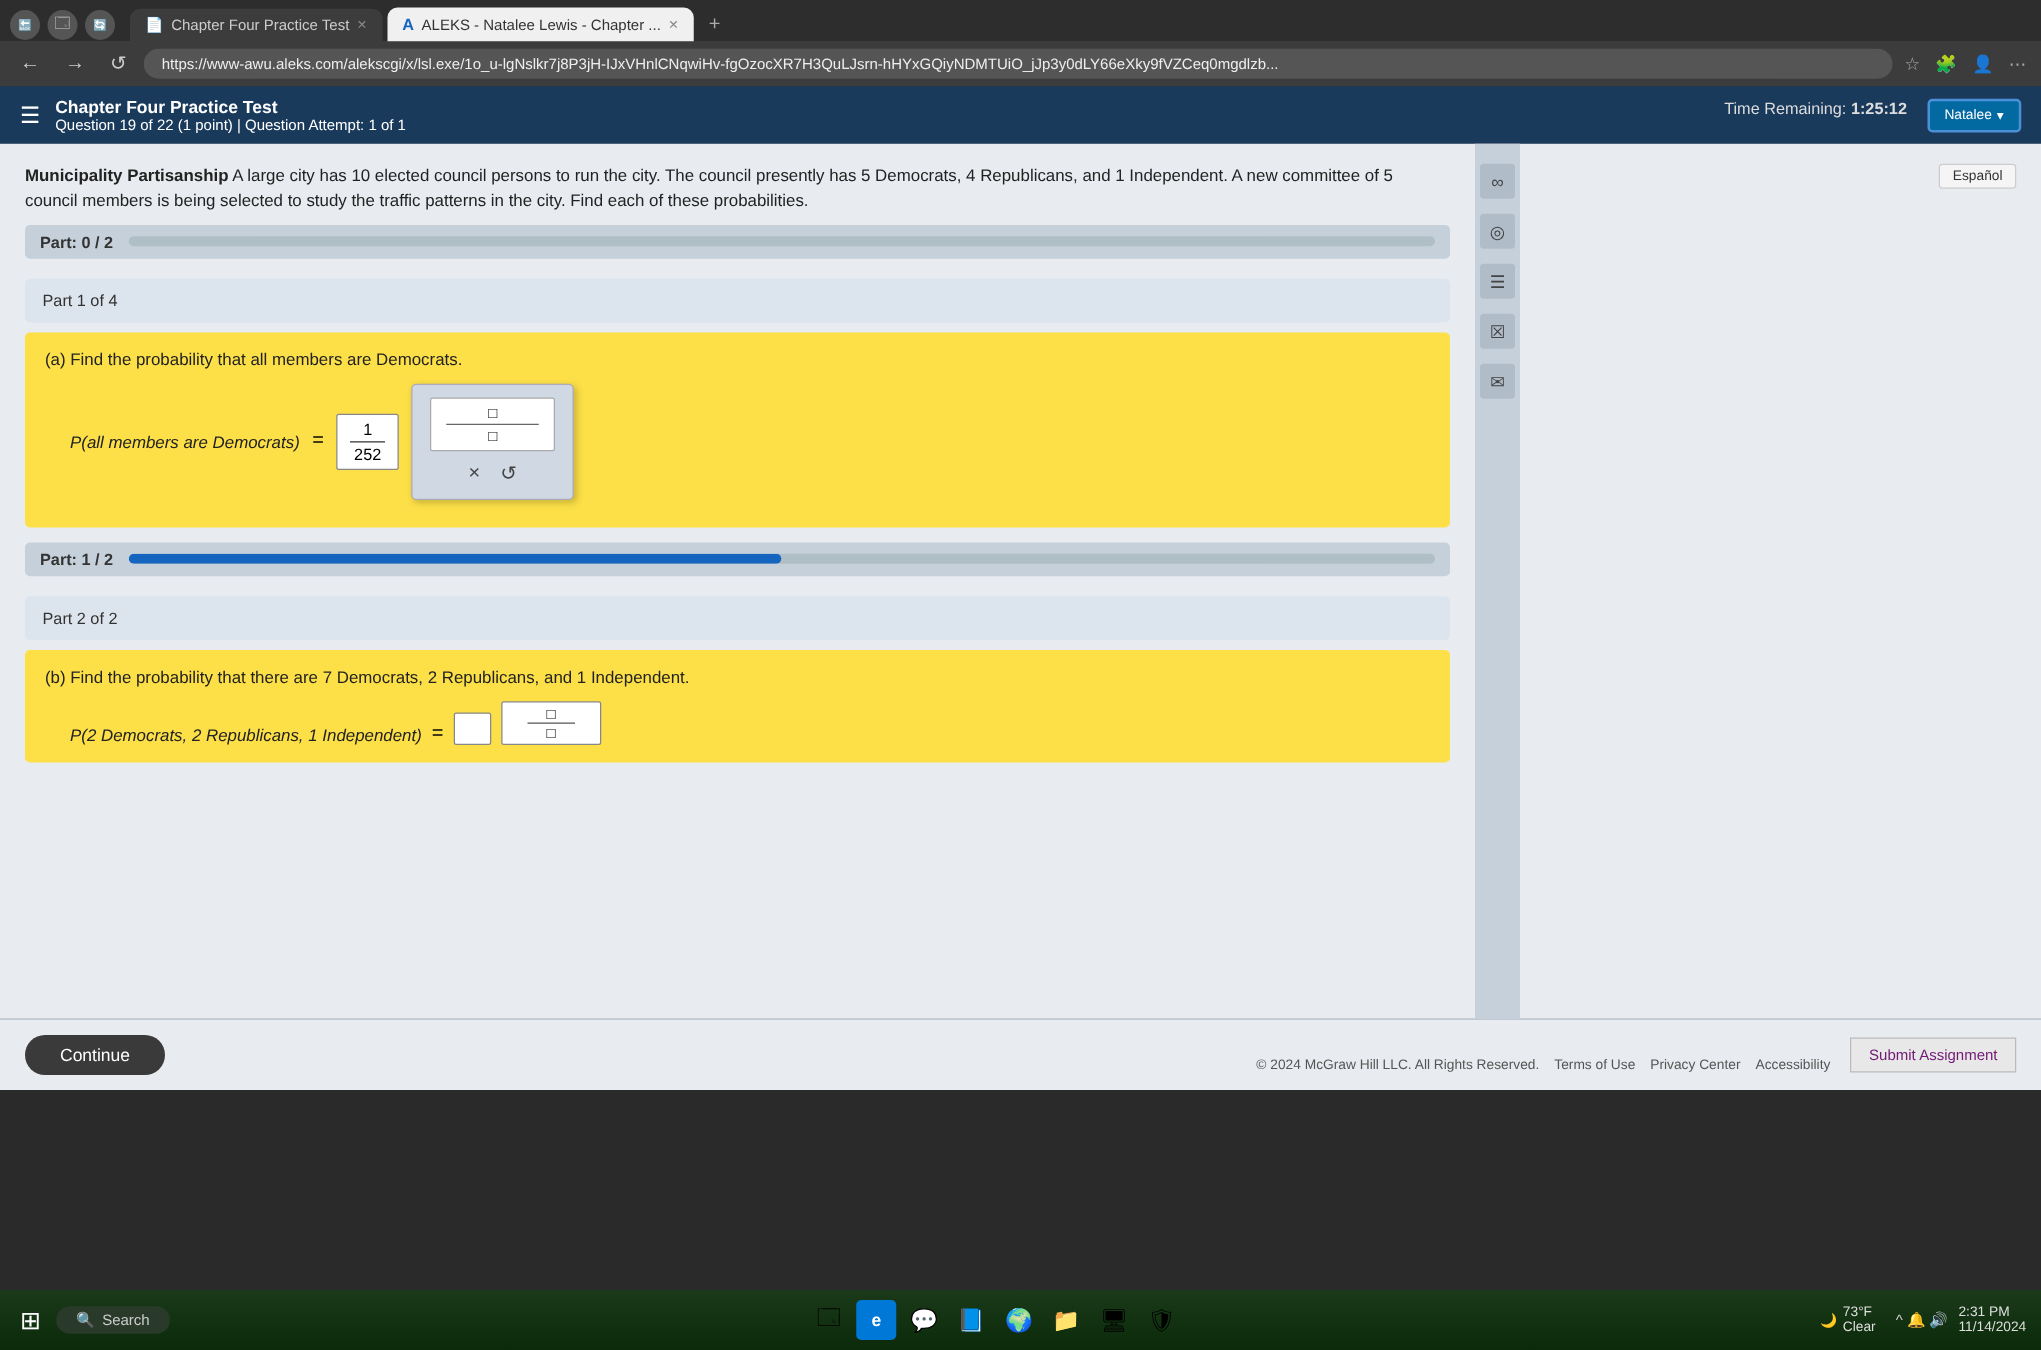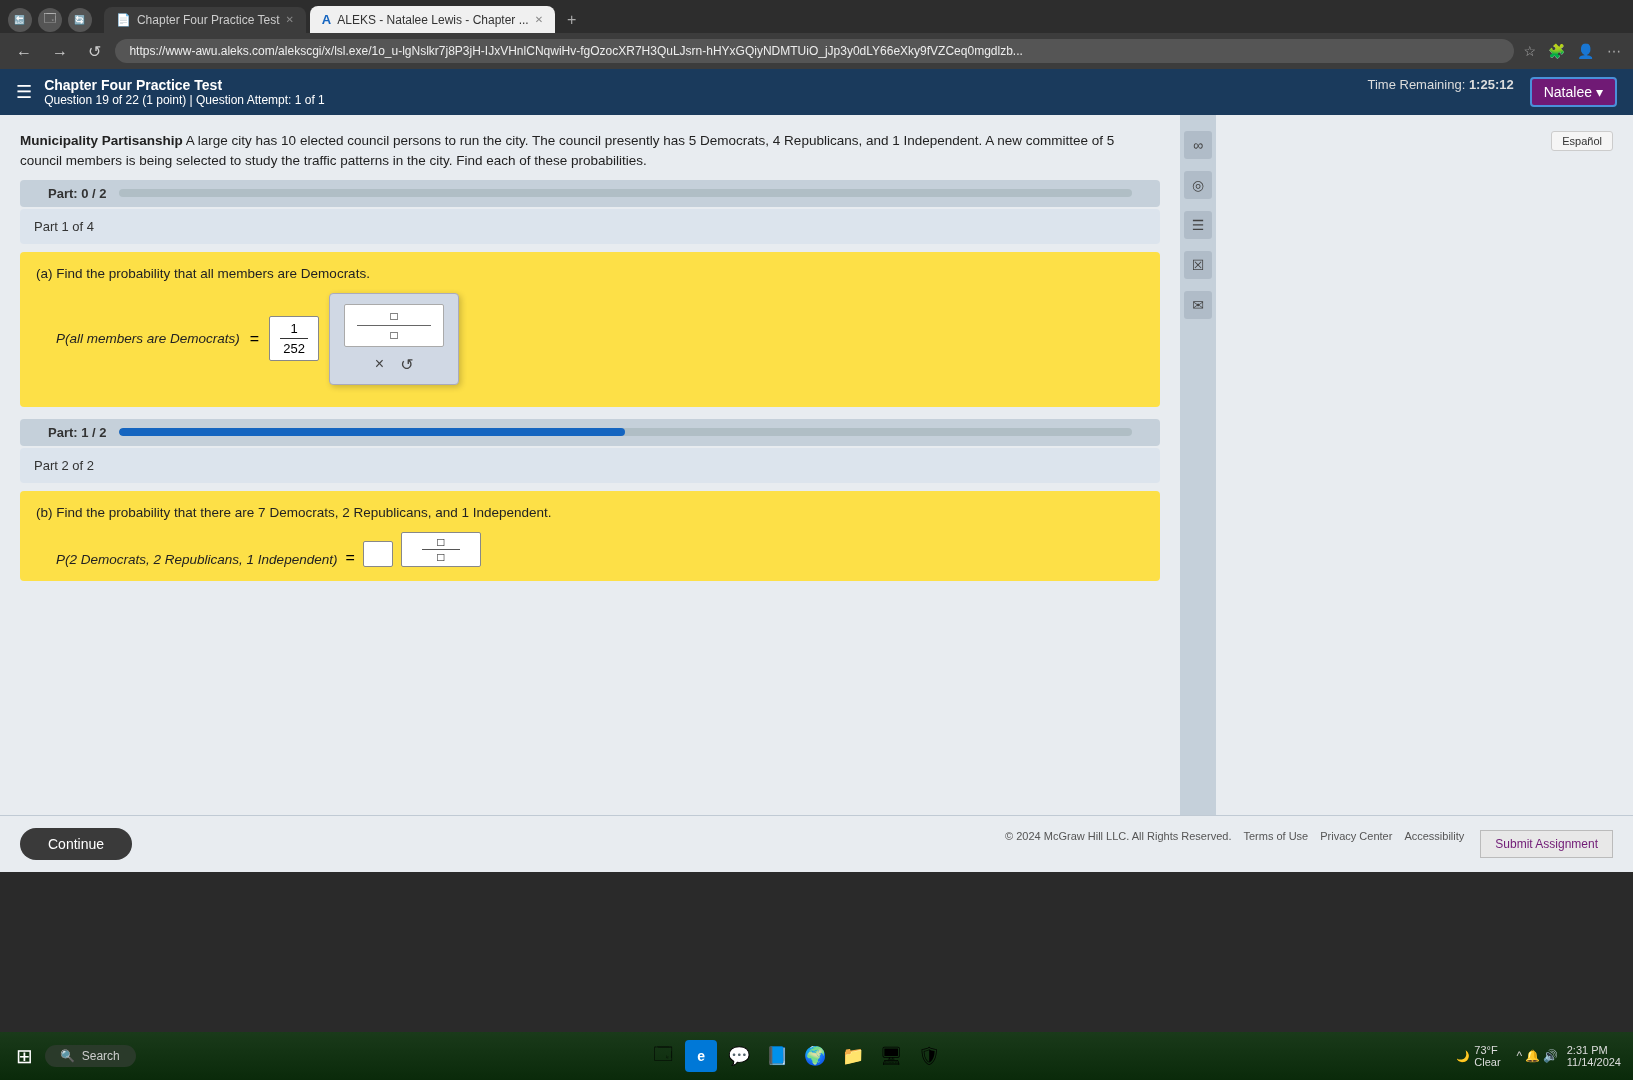--- a/index.html
+++ b/index.html
@@ -137,27 +137,27 @@
     }
     .header-right {
       display: flex;
       gap: 16px;
     }
     .time-remaining {
       font-size: 13px;
       color: #ddd;
     }
     .user-btn {
-      background: #701a75;
+      background: #0369a1;
       border: 2px solid #4a90d9;
       border-radius: 4px;
       color: white;
       padding: 5px 12px;
       cursor: pointer;
-      font-size: 14px;
+      font-size: 11px;
       display: flex;
       align-items: center;
       gap: 4px;
     }
 
     
     .main-content {
       background: #e8ecf0;
       min-height: 700px;
       position: relative;
@@ -196,22 +196,22 @@
     .instructions {
       font-size: 13px;
       color: #333;
       margin-bottom: 16px;
     }
 
     
     .part-bar-container {
       background: #c5d0da;
       border-radius: 4px;
-      padding: 6px 28px;
-      margin-bottom: 2px;
+      padding: 6px 12px;
+      margin-bottom: 16px;
       display: flex;
       align-items: center;
       gap: 12px;
     }
     .part-label {
       font-size: 13px;
       font-weight: bold;
       color: #333;
       white-space: nowrap;
     }
@@ -639,21 +639,21 @@
     <div class="sidebar-icon">∞</div>
     <div class="sidebar-icon">◎</div>
     <div class="sidebar-icon">☰</div>
     <div class="sidebar-icon">☒</div>
     <div class="sidebar-icon">✉</div>
   </div>
 </div>
 
 <div class="content-footer">
   <button class="continue-btn">Continue</button>
-  <div style="display:flex; align-items:flex-start; gap:16px;">
+  <div style="display:flex; align-items:flex-end; gap:16px;">
     <div class="footer-links">
       <span>© 2024 McGraw Hill LLC. All Rights Reserved.</span>
       <a class="footer-link">Terms of Use</a>
       <a class="footer-link">Privacy Center</a>
       <a class="footer-link">Accessibility</a>
     </div>
     <button class="submit-assignment-btn">Submit Assignment</button>
   </div>
 </div>
 

